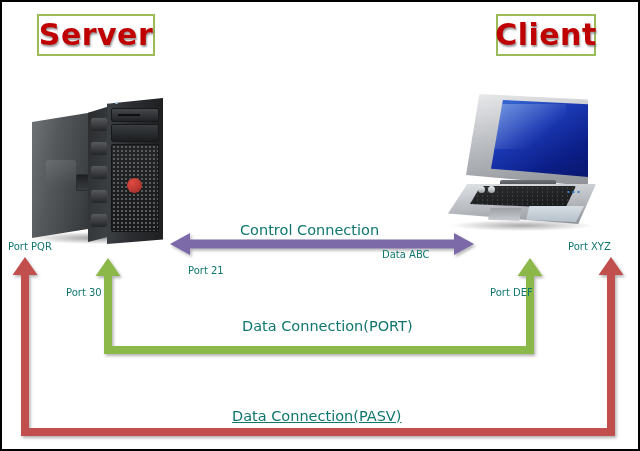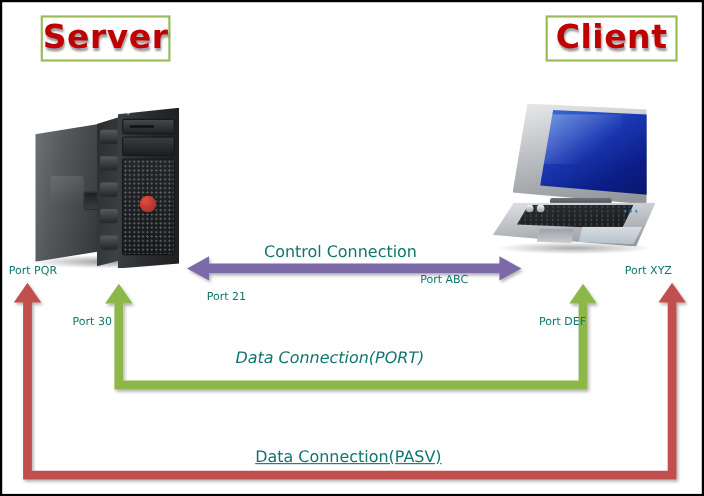--- a/index.html
+++ b/index.html
@@ -25,21 +25,21 @@
   .title-text{
     font-family:"DejaVu Sans",sans-serif;
     font-weight:bold;
     font-size:30px;
     color:#C00000;
     letter-spacing:.5px;
     text-shadow:1px 2px 2px rgba(120,120,120,.75);
     line-height:1;
   }
   #server-title{left:35px;top:12px;width:118px;height:42px;}
-  #client-title{left:494px;top:12px;width:120px;height:42px;}
+  #client-title{left:494px;top:12px;width:100px;height:42px;}
 
   
   #server-device{position:absolute;left:26px;top:88px;width:140px;height:158px;}
   .srv-shadow{
     position:absolute;left:2px;top:142px;width:132px;height:12px;
     background:radial-gradient(ellipse at 50% 50%, rgba(0,0,0,.38) 0%, rgba(0,0,0,0) 72%);
   }
   
   .srv-side{
     position:absolute;left:4px;top:22px;width:62px;height:126px;
@@ -169,21 +169,21 @@
   .lbl-conn{font-size:14.5px;}
   .lbl-port{font-size:10px;}
 
   #lbl-control{left:238px;top:221px;}
   #lbl-port21{left:186px;top:264px;}
   #lbl-portabc{left:380px;top:248px;}
   #lbl-portpqr{left:6px;top:240px;}
   #lbl-portxyz{left:566px;top:240px;}
   #lbl-port20{left:64px;top:286px;}
   #lbl-portdef{left:488px;top:286px;}
-  #lbl-dataport{left:212px;top:317px;font-style:italic;}
+  #lbl-dataport{left:240px;top:317px;}
   #lbl-datapasv{left:230px;top:407px;text-decoration:underline;}
 </style>
 </head>
 <body>
 
 <div id="canvas">
 
   <div class="title-box" id="server-title">
     <span class="title-text">Server</span>
   </div>
@@ -261,21 +261,21 @@
            L621.5,273 L613,273
            L613,434 L19,434
            L19,273 L10.5,273 Z"></path>
     </g>
   </svg>
 
   <div class="lbl lbl-conn" id="lbl-control">Control Connection</div>
 
   <div class="lbl lbl-port" id="lbl-port21">Port 21</div>
 
-  <div class="lbl lbl-port" id="lbl-portabc">Port ABC</div>
+  <div class="lbl lbl-port" id="lbl-portabc">Data ABC</div>
 
   <div class="lbl lbl-port" id="lbl-portpqr">Port PQR</div>
 
   <div class="lbl lbl-port" id="lbl-portxyz">Port XYZ</div>
 
   <div class="lbl lbl-port" id="lbl-port20">Port  30</div>
 
   <div class="lbl lbl-port" id="lbl-portdef">Port  DEF</div>
 
   <div class="lbl lbl-conn" id="lbl-dataport">Data Connection(PORT)</div>

